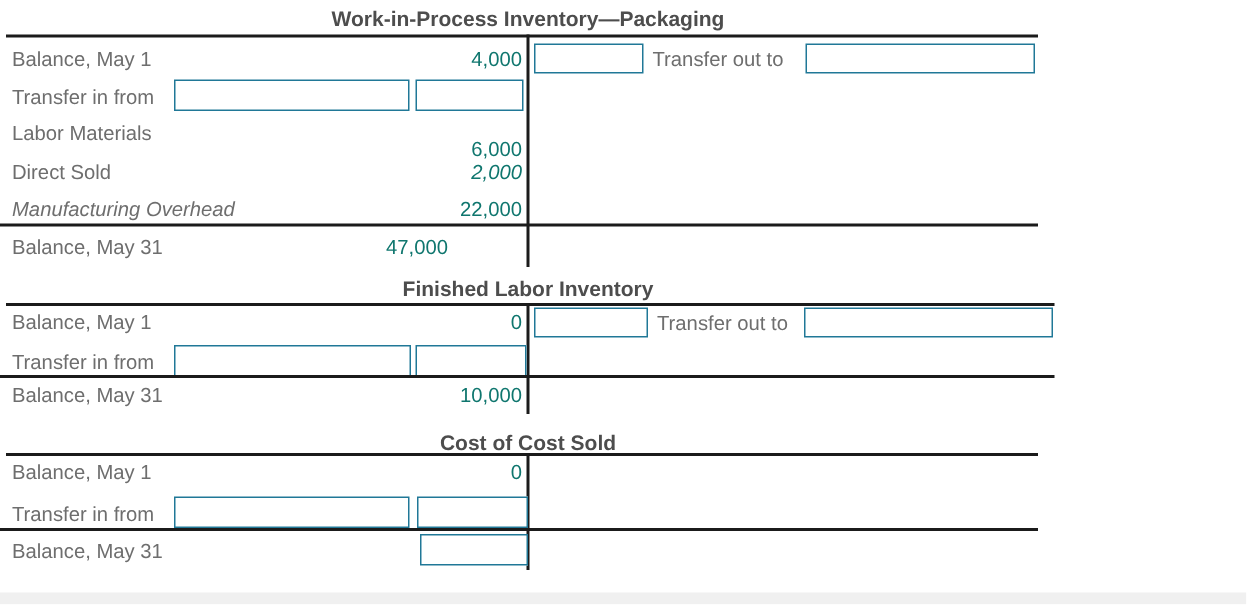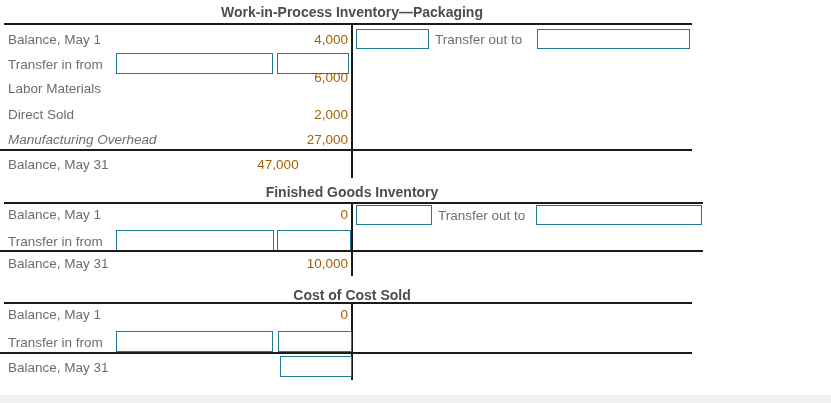--- a/index.html
+++ b/index.html
@@ -26,21 +26,21 @@
     color: #6e6e6e;
     font-size: 13.5px;
     height: 20px;
     line-height: 20px;
     white-space: nowrap;
   }
   .val {
     position: absolute;
     left: 208px;
     width: 140px;
-    color: #a16207;
+    color: #0f766e;
     font-size: 13.5px;
     height: 20px;
     line-height: 20px;
     text-align: right;
     white-space: nowrap;
   }
   .hline { position: absolute; height: 2px; background: #1b1b1b; }
   .vline { position: absolute; width: 2px; background: #1b1b1b; }
   .tbox {
     position: absolute;
@@ -79,36 +79,36 @@
 
     <input type="text" class="tbox" style="left: 356px; top: 29px; width: 73px; height: 20px;" value="">
     <div class="lbl" style="left:435px; top:30px;">Transfer out to</div>
     <input type="text" class="tbox" style="left: 537px; top: 29px; width: 153px; height: 20px;" value="">
 
     <div class="lbl" style="left:8px; top:54px; height:21px; line-height:21px;">Transfer in from</div>
     <input type="text" class="tbox" style="left: 116px; top: 53px; width: 157px; height: 21px;" value="">
     <input type="text" class="tbox" style="left: 277px; top: 53px; width: 72px; height: 21px;" value="">
 
     <div class="lbl" style="left:8px; top:79px;">Labor Materials</div>
-    <div class="val" style="top:68px;">6,000</div>
+    <div class="val" style="top:90px;">6,000</div>
 
     <div class="lbl" style="left:8px; top:105px;">Direct Sold</div>
-    <div class="val" style="top:105px;">2,000</div>
+    <div class="val" style="top:105px;font-style:italic;">2,000</div>
 
     <div class="lbl" style="left:8px; top:130px;font-style:italic;">Manufacturing Overhead</div>
-    <div class="val" style="top:130px;">27,000</div>
+    <div class="val" style="top:130px;">22,000</div>
 
     <div class="hline" style="left:0; top:149px; width:692px;"></div>
 
     <div class="lbl" style="left:8px; top:155px;">Balance, May 31</div>
     <div class="val" style="top:155px;text-align:center;">47,000</div>
   </div>
 
   <div>
-    <div class="acct-title" style="top:184px;">Finished Goods Inventory</div>
+    <div class="acct-title" style="top:184px;">Finished Labor Inventory</div>
 
     <div class="hline" style="left:4px; top:202px; width:699px;"></div>
     <div class="vline" style="left:351px; top:202px; height:74px;"></div>
 
     <div class="lbl" style="left:8px; top:205px;">Balance, May 1</div>
     <div class="val" style="top:205px;">0</div>
 
     <input type="text" class="tbox" style="left: 356px; top: 205px; width: 76px; height: 20px;" value="">
     <div class="lbl" style="left:438px; top:206px;">Transfer out to</div>
     <input type="text" class="tbox" style="left: 536px; top: 205px; width: 166px; height: 20px;" value="">

